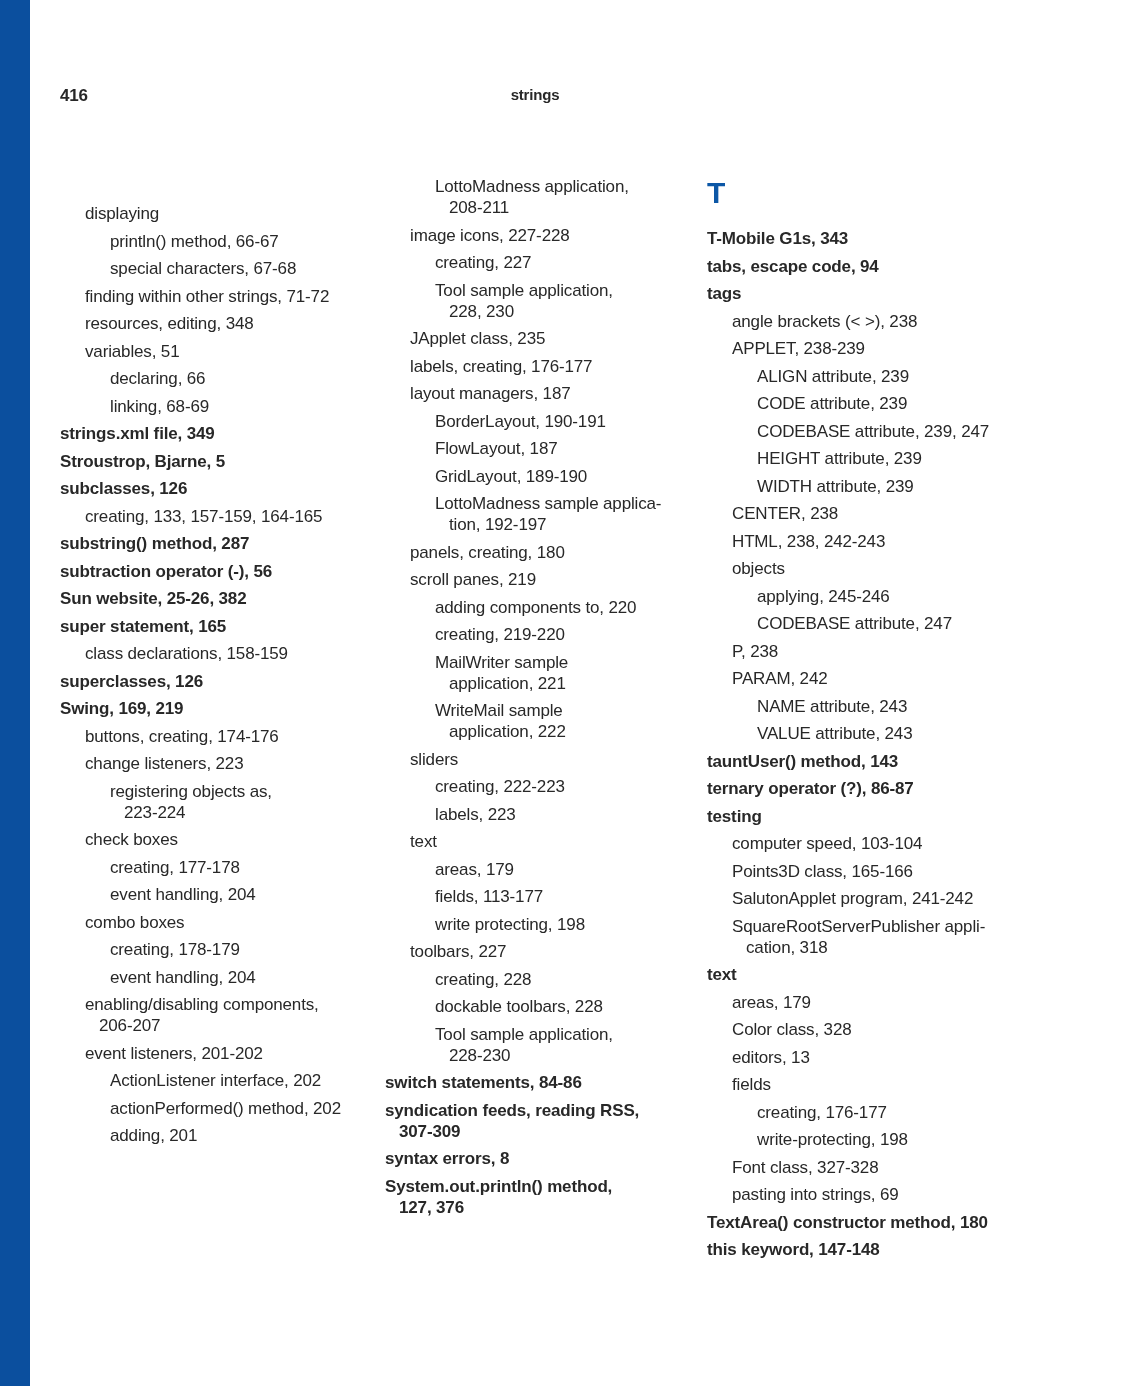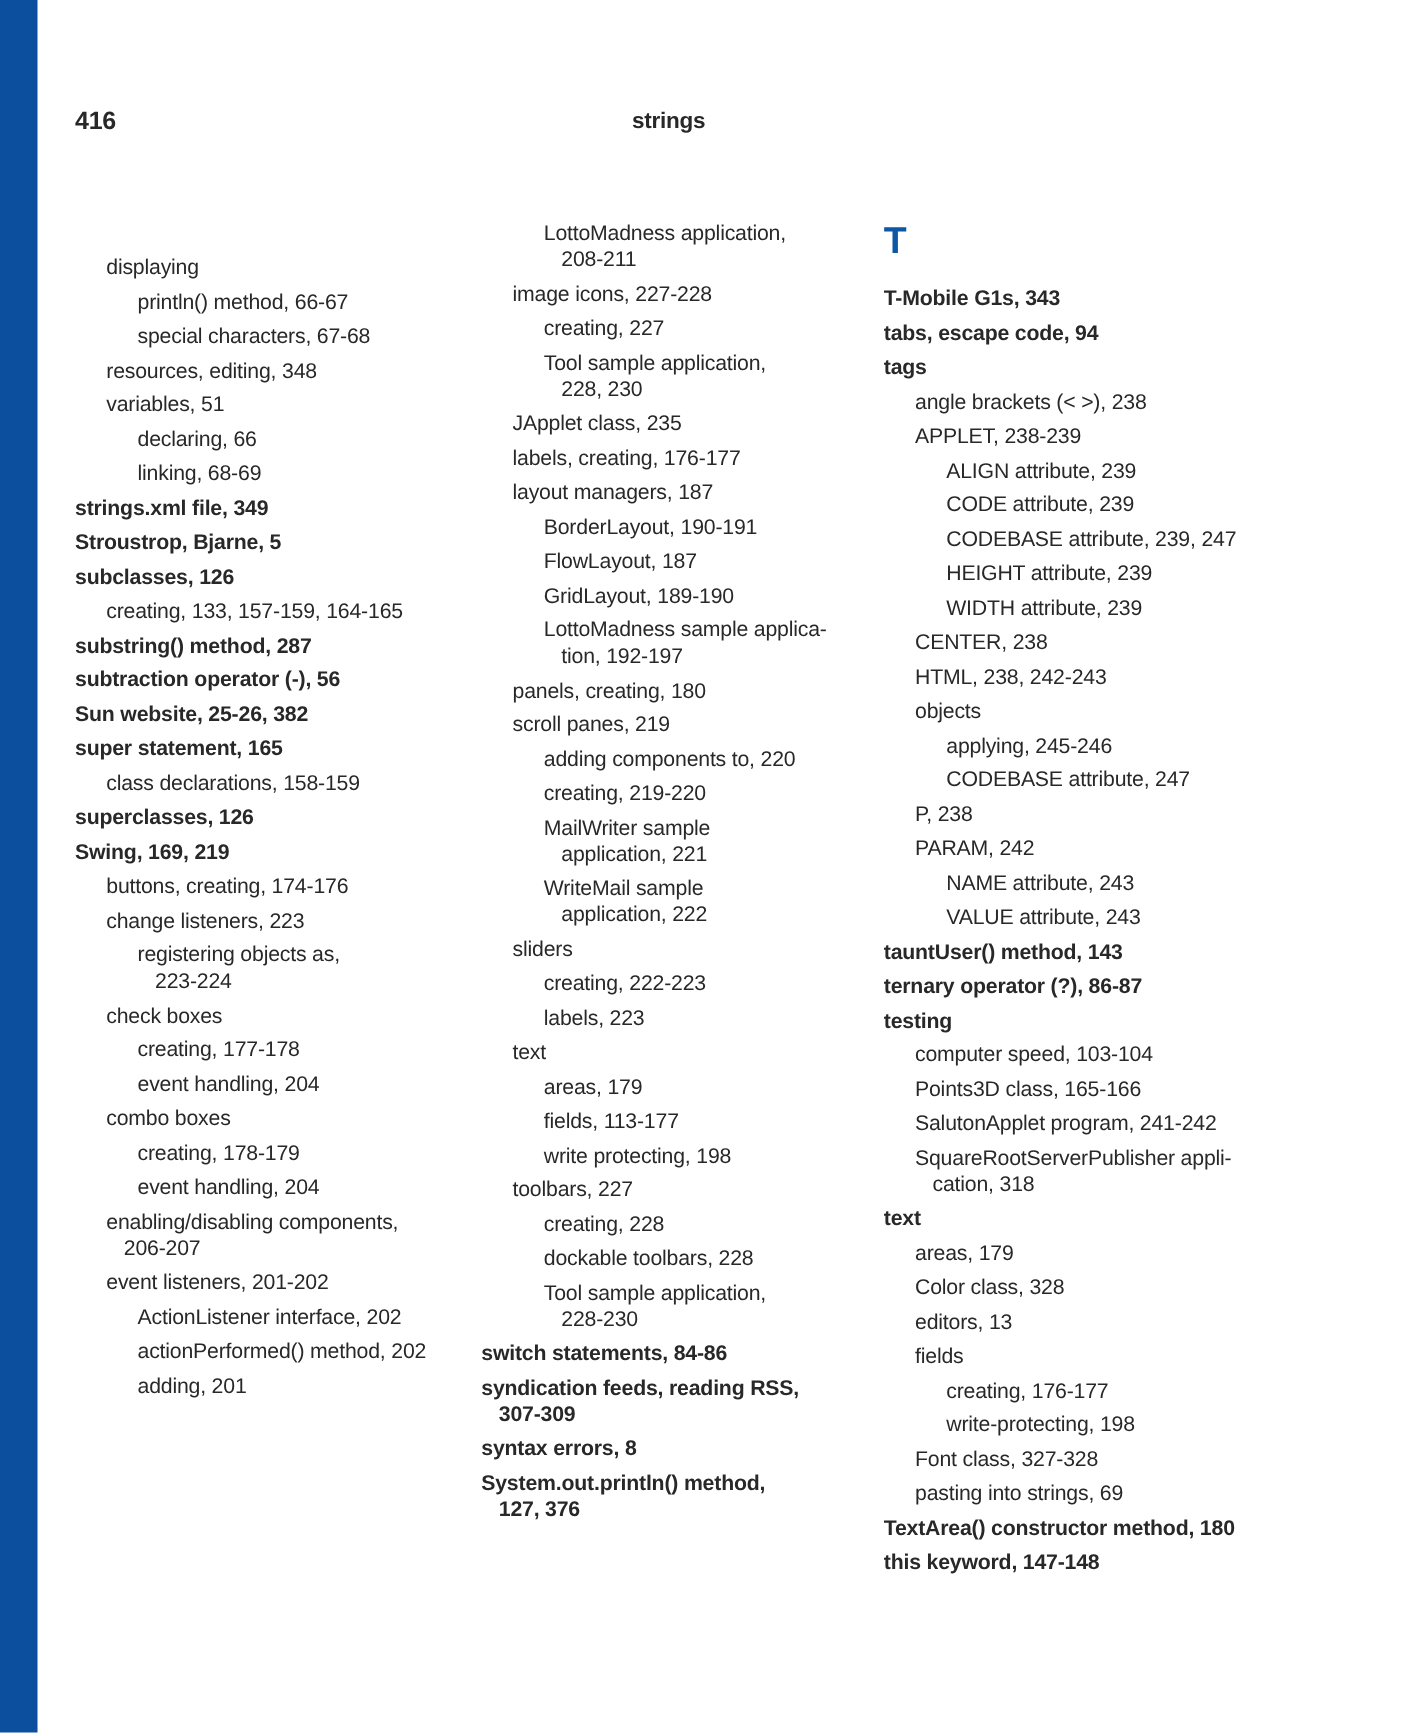--- a/index.html
+++ b/index.html
@@ -17,27 +17,27 @@
     width: 30px; height: 1386px;
     background: #0b4f9e;
   }
   .page-header {
     position: absolute;
     left: 60px; top: 86px;
     width: 950px; height: 24px;
   }
   .page-number {
     position: absolute; left: 0; top: 0;
-    font-size: 20px; font-weight: bold;
+    font-size: 17px; font-weight: bold;
     letter-spacing: -0.2px;
   }
   .running-title {
     position: absolute; left: 0; right: 0; top: 0;
     text-align: center;
-    font-size: 18px; font-weight: bold;
+    font-size: 15px; font-weight: bold;
     letter-spacing: -0.2px;
   }
   .index-col {
     position: absolute;
     top: 176px;
   }
   .col-0 { left: 60px;  width: 315px; margin-top: 27px; }
   .col-1 { left: 385px; width: 308px; }
   .col-2 { left: 707px; width: 335px; }
   .section-heading {
@@ -66,20 +66,21 @@
 
 <div class="page-header">
   <span class="page-number">416</span>
   <span class="running-title">strings</span>
 </div>
 
 <div class="index-col col-0">
     <div class="entry lvl1">displaying</div>
     <div class="entry lvl2">println() method, 66-67</div>
     <div class="entry lvl2">special characters, 67-68</div>
+    <div class="entry lvl1">finding within other strings, 71-72</div>
     <div class="entry lvl1">resources, editing, 348</div>
     <div class="entry lvl1">variables, 51</div>
     <div class="entry lvl2">declaring, 66</div>
     <div class="entry lvl2">linking, 68-69</div>
     <div class="entry lvl0 bold">strings.xml file, 349</div>
     <div class="entry lvl0 bold">Stroustrop, Bjarne, 5</div>
     <div class="entry lvl0 bold">subclasses, 126</div>
     <div class="entry lvl1">creating, 133, 157-159, 164-165</div>
     <div class="entry lvl0 bold">substring() method, 287</div>
     <div class="entry lvl0 bold">subtraction operator (-), 56</div>

